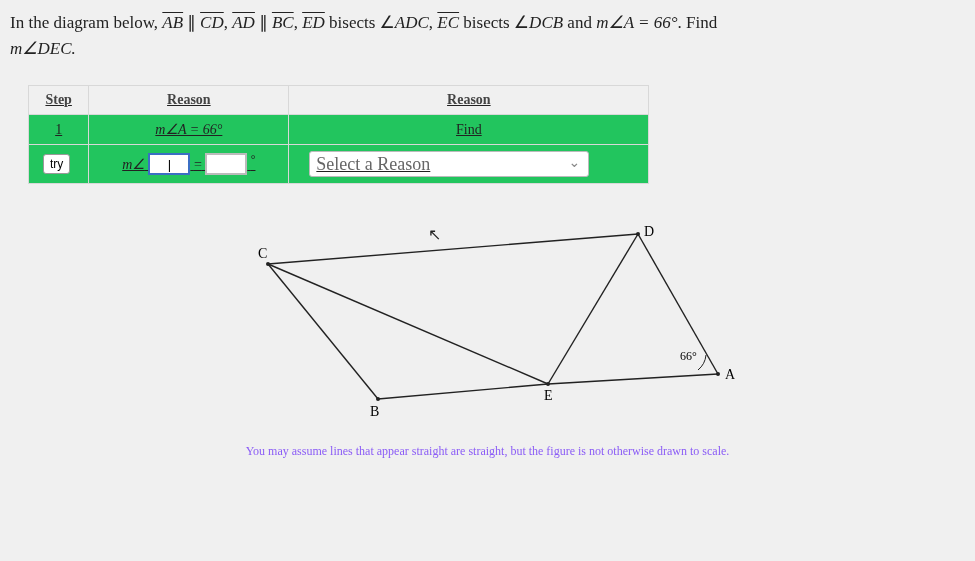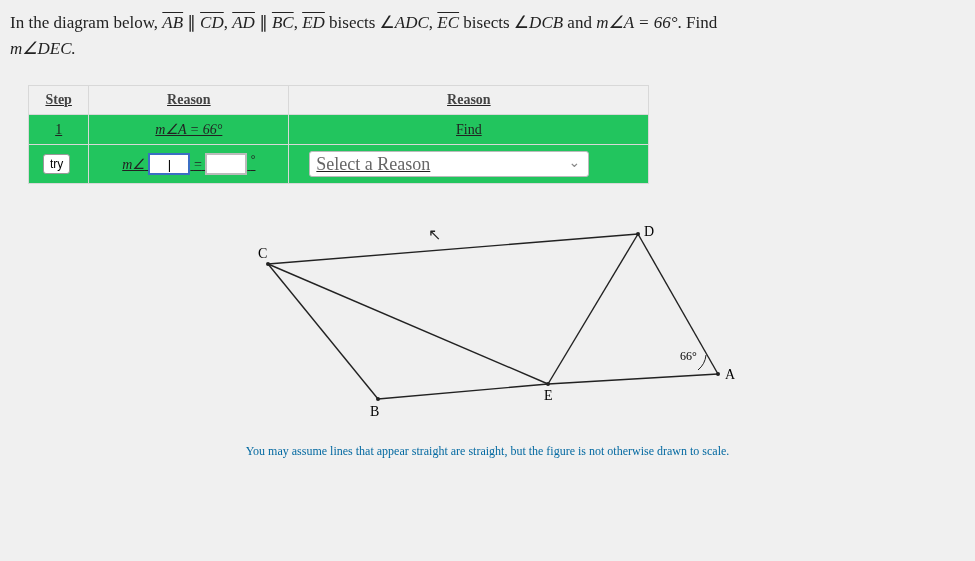--- a/index.html
+++ b/index.html
@@ -84,21 +84,21 @@
       color: #222;
     }
     .diagram-wrap {
       width: 520px;
       margin: 40px auto 0 auto;
       text-align: center;
     }
     svg.diagram { display: block; margin: 0 auto; }
     .footnote {
       font-size: 12px;
-      color: #0369a1;
+      color: #8b5cf6;
       text-align: center;
       margin-top: 10px;
     }
   </style>
 </head>
 <body>
 
 <div class="problem-text">
   <span>In the diagram below, </span>
   <span class="overline">AB</span><span> ∥ </span><span class="overline">CD</span>,

